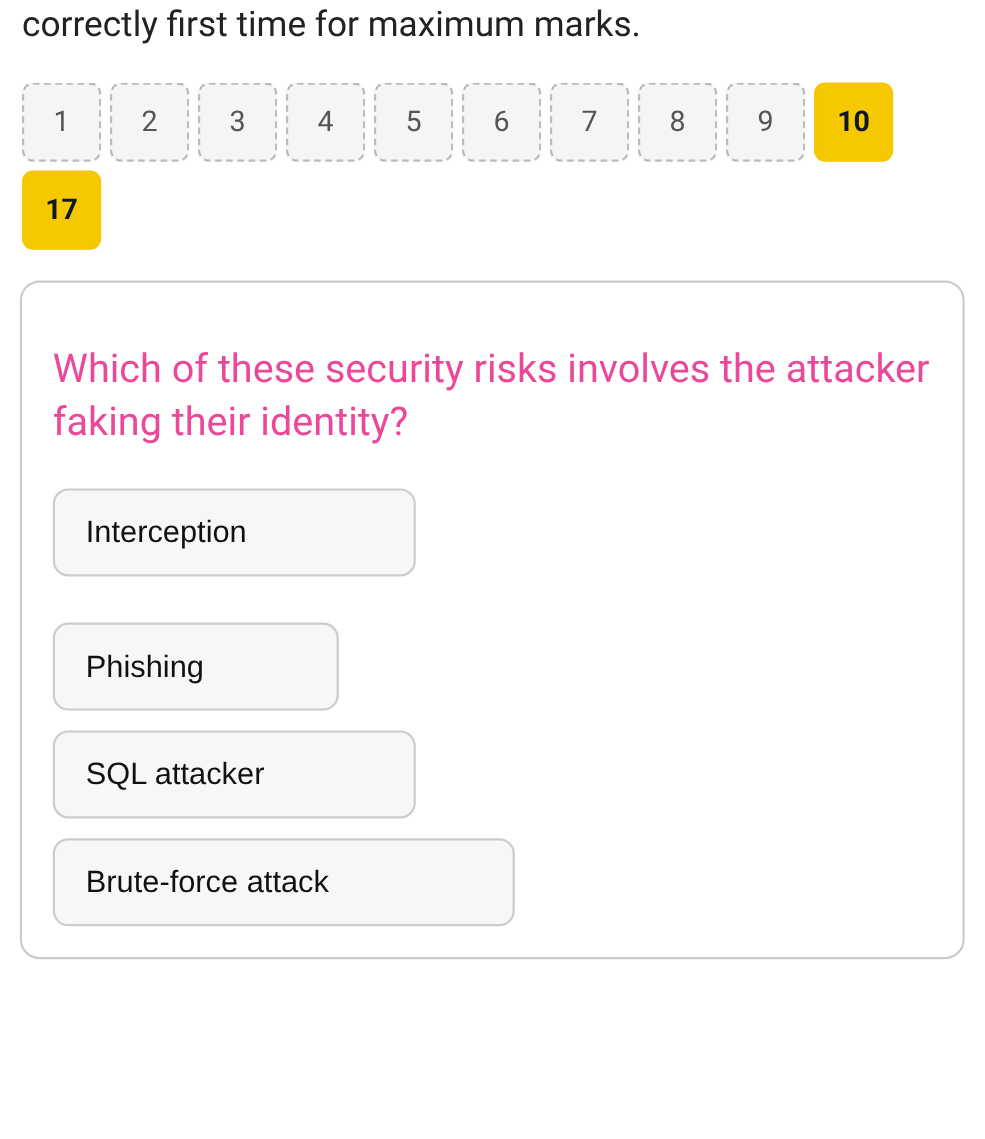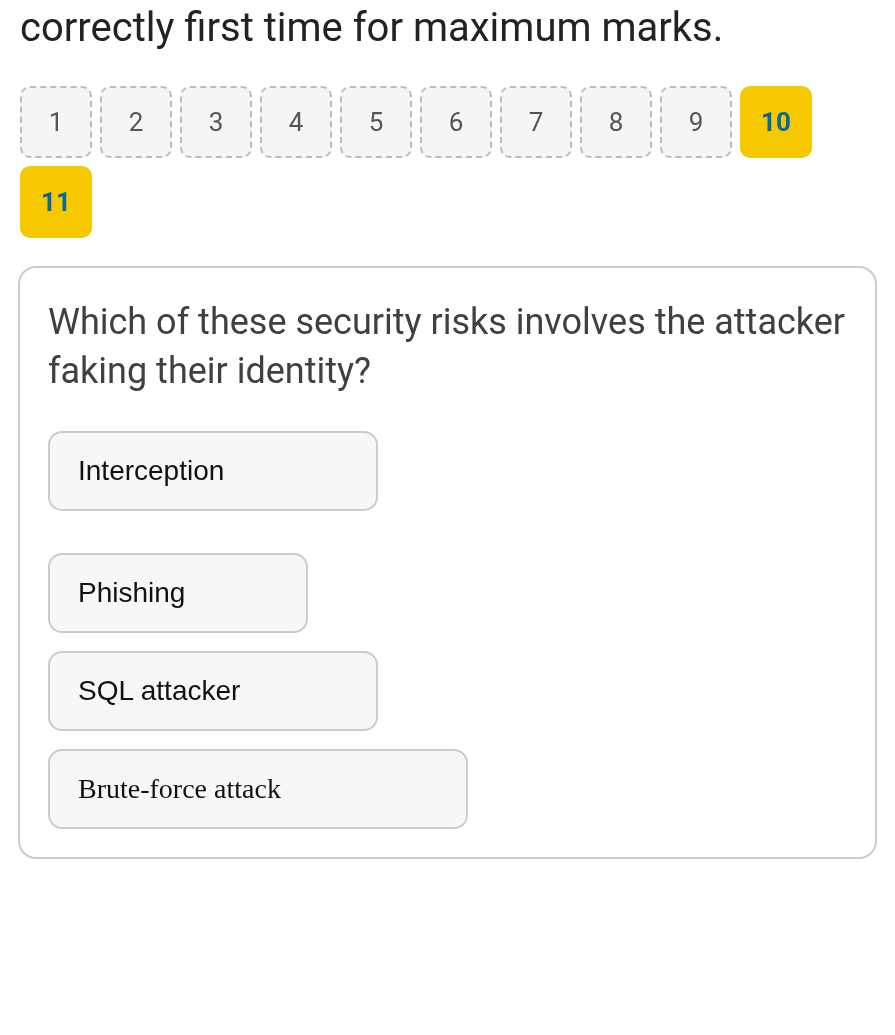--- a/index.html
+++ b/index.html
@@ -10,21 +10,21 @@
 
     body {
       font-family: -apple-system, BlinkMacSystemFont, 'Segoe UI', Roboto, sans-serif;
       background: #ffffff;
       width: 895px;
       min-height: 1035px;
       overflow-x: hidden;
     }
 
     .top-text {
-      font-size: 40px;
+      font-size: 32px;
       color: #222;
       padding: 0 20px 20px 20px;
       line-height: 1.4;
     }
 
     .question-numbers {
       display: flex;
       flex-wrap: wrap;
       gap: 8px;
       padding: 10px 20px 10px 20px;
@@ -41,38 +41,39 @@
       justify-content: center;
       font-size: 26px;
       color: #555;
       cursor: pointer;
       font-weight: 400;
     }
 
     .num-btn.active {
       background: #f5c800;
       border: 2.5px solid #f5c800;
-      color: #0369a1;
+      color: #0f172a;
       font-weight: 700;
     }
 
     .question-card {
       margin: 18px 18px 0 18px;
       border: 2px solid #ccc;
       border-radius: 18px;
       padding: 30px 28px 28px 28px;
       background: #fff;
     }
 
     .question-text {
       font-size: 36px;
-      color: #404040;
+      color: #ec4899;
       font-weight: 400;
       line-height: 1.35;
       margin-bottom: 36px;
+      margin-top: 24px;
     }
 
     .answer-options {
       display: flex;
       flex-direction: column;
       gap: 18px;
     }
 
     .answer-btn {
       display: flex;
@@ -90,21 +91,20 @@
       min-width: 260px;
       transition: background 0.15s;
     }
 
     .answer-btn.width-med {
       min-width: 330px;
     }
 
     .answer-btn.width-lg {
       min-width: 420px;
-      font-family: Liberation Serif, serif;
     }
 
     .answer-btn.width-sm {
       min-width: 260px;
       margin-top: 24px;
     }
   </style>
 </head>
 <body>
 
@@ -115,21 +115,21 @@
 <div class="num-btn">1</div>
     <div class="num-btn">2</div>
     <div class="num-btn">3</div>
     <div class="num-btn">4</div>
     <div class="num-btn">5</div>
     <div class="num-btn">6</div>
     <div class="num-btn">7</div>
     <div class="num-btn">8</div>
     <div class="num-btn">9</div>
     <div class="num-btn active">10</div>
-    <div class="num-btn active">11</div>
+    <div class="num-btn active">17</div>
   </div>
 
 <div class="question-card">
   <div class="question-text">Which of these security risks involves the attacker faking their identity?</div>
   <div class="answer-options">
 
   <button class="answer-btn width-med">Interception</button>
       <button class="answer-btn width-sm">Phishing</button>
       <button class="answer-btn width-med">SQL attacker</button>
       <button class="answer-btn width-lg">Brute-force attack</button>

